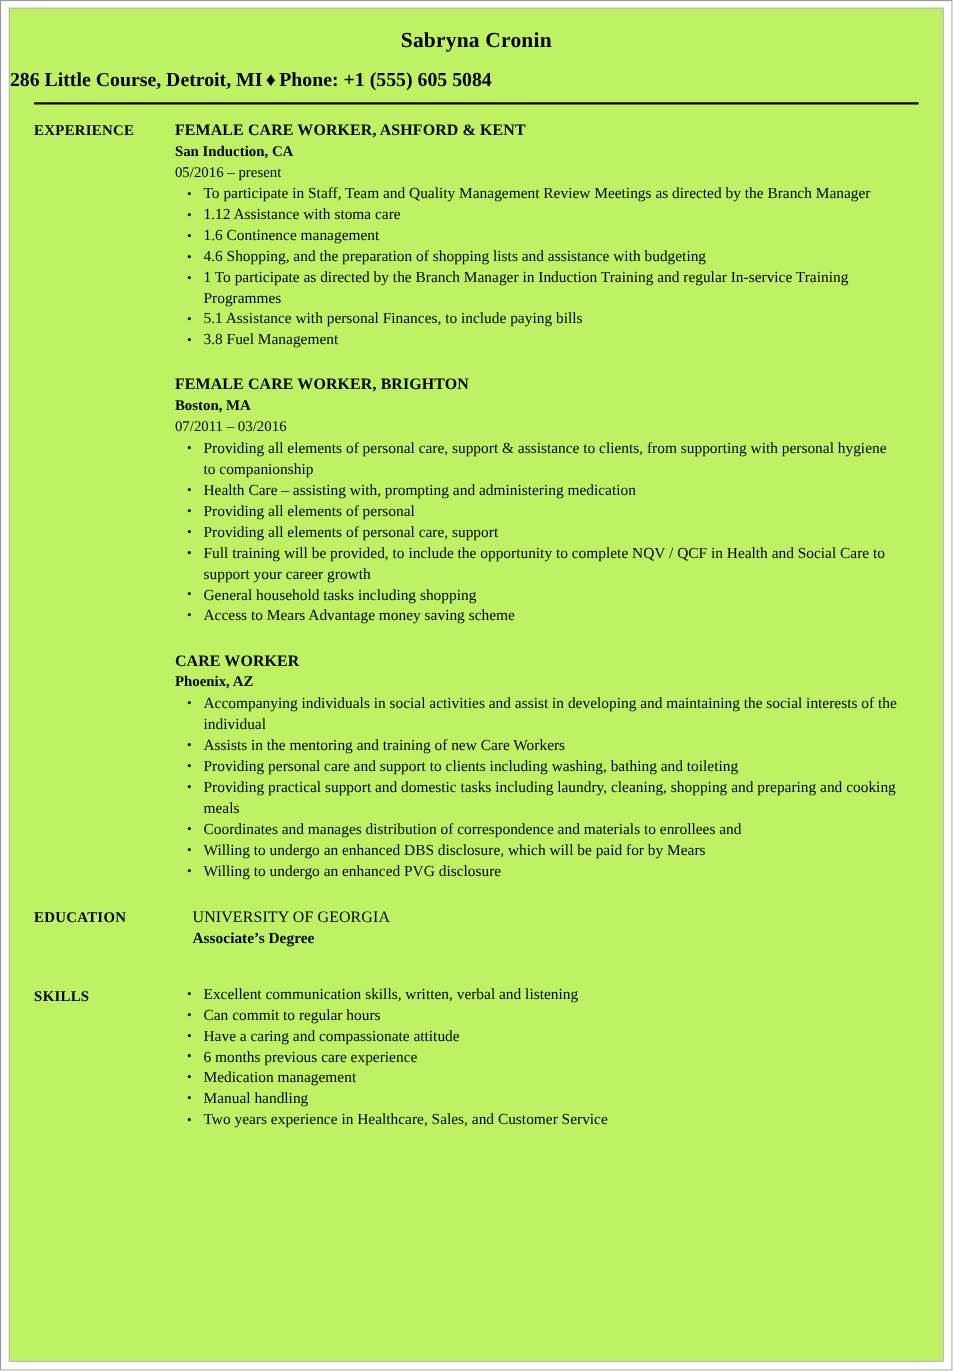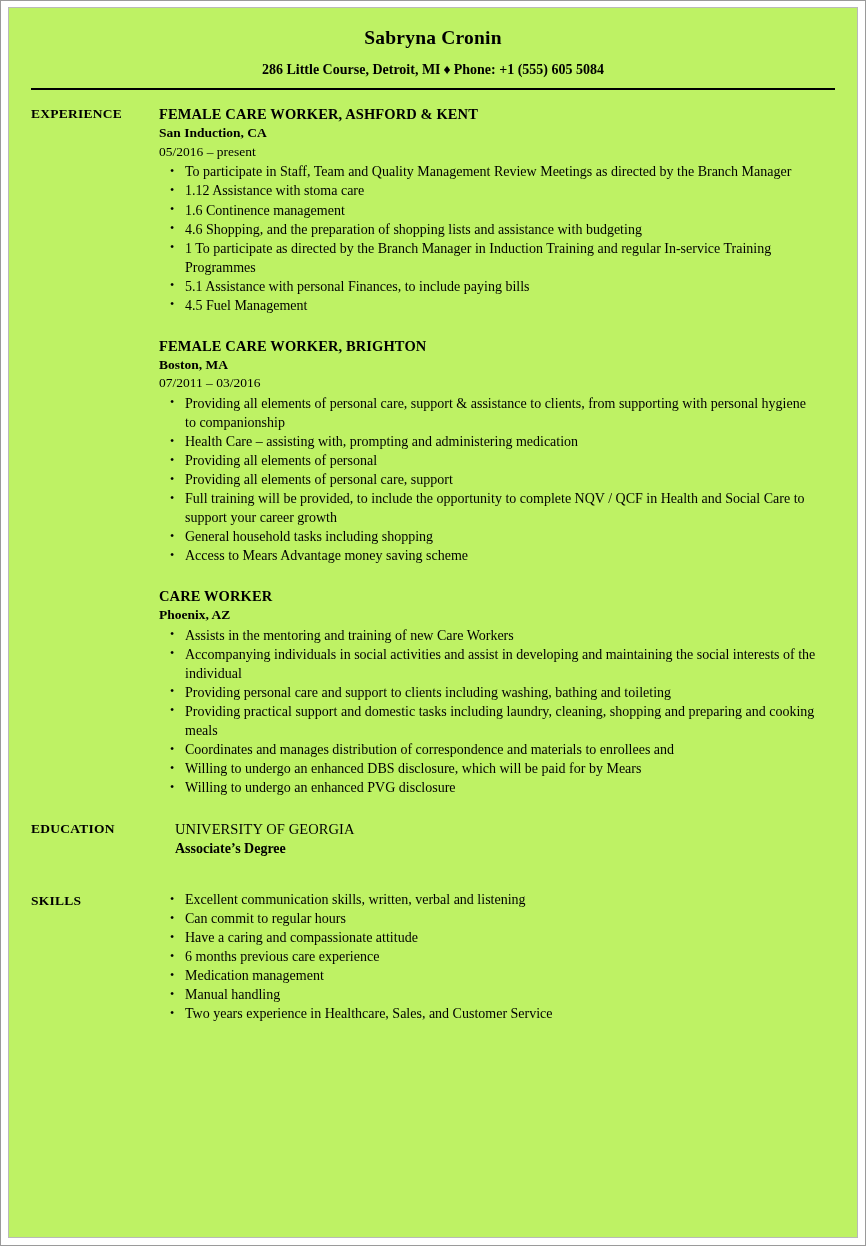--- a/index.html
+++ b/index.html
@@ -37,22 +37,22 @@
     padding-top: 18px;
   }
   .resume-name {
     text-align: center;
     font-size: 19.5px;
     font-weight: bold;
     letter-spacing: 0.2px;
     line-height: 1.2;
   }
   .resume-contact {
-    text-align: center;
-    font-size: 14px;
+    text-align: left;
+    font-size: 18px;
     font-weight: bold;
     margin-top: 13px;
     line-height: 1.2;
   }
   .contact-sep {
     padding: 0 3px;
   }
   .header-rule {
     margin: 9px 22px 0 22px;
     border: 0;
@@ -176,21 +176,21 @@
             <div class="job-title">FEMALE CARE WORKER, ASHFORD &amp; KENT</div>
             <div class="job-location">San Induction, CA</div>
             <div class="job-dates">05/2016 – present</div>
             <ul class="bullets">
               <li>To participate in Staff, Team and Quality Management Review Meetings as directed by the Branch Manager</li>
               <li>1.12 Assistance with stoma care</li>
               <li>1.6 Continence management</li>
               <li>4.6 Shopping, and the preparation of shopping lists and assistance with budgeting</li>
               <li>1 To participate as directed by the Branch Manager in Induction Training and regular In-service Training Programmes</li>
               <li>5.1 Assistance with personal Finances, to include paying bills</li>
-              <li>4.5 Fuel Management</li>
+              <li>3.8 Fuel Management</li>
             </ul>
           </div>
 
           <div class="job">
             <div class="job-title">FEMALE CARE WORKER, BRIGHTON</div>
             <div class="job-location">Boston, MA</div>
             <div class="job-dates">07/2011 – 03/2016</div>
             <ul class="bullets">
               <li>Providing all elements of personal care, support &amp; assistance to clients, from supporting with personal hygiene to companionship</li>
               <li>Health Care – assisting with, prompting and administering medication</li>
@@ -199,22 +199,22 @@
               <li>Full training will be provided, to include the opportunity to complete NQV / QCF in Health and Social Care to support your career growth</li>
               <li>General household tasks including shopping</li>
               <li>Access to Mears Advantage money saving scheme</li>
             </ul>
           </div>
 
           <div class="job">
             <div class="job-title">CARE WORKER</div>
             <div class="job-location">Phoenix, AZ</div>
             <ul class="bullets">
+              <li>Accompanying individuals in social activities and assist in developing and maintaining the social interests of the individual</li>
               <li>Assists in the mentoring and training of new Care Workers</li>
-              <li>Accompanying individuals in social activities and assist in developing and maintaining the social interests of the individual</li>
               <li>Providing personal care and support to clients including washing, bathing and toileting</li>
               <li>Providing practical support and domestic tasks including laundry, cleaning, shopping and preparing and cooking meals</li>
               <li>Coordinates and manages distribution of correspondence and materials to enrollees and</li>
               <li>Willing to undergo an enhanced DBS disclosure, which will be paid for by Mears</li>
               <li>Willing to undergo an enhanced PVG disclosure</li>
             </ul>
           </div>
 
         </div>
       </div>

